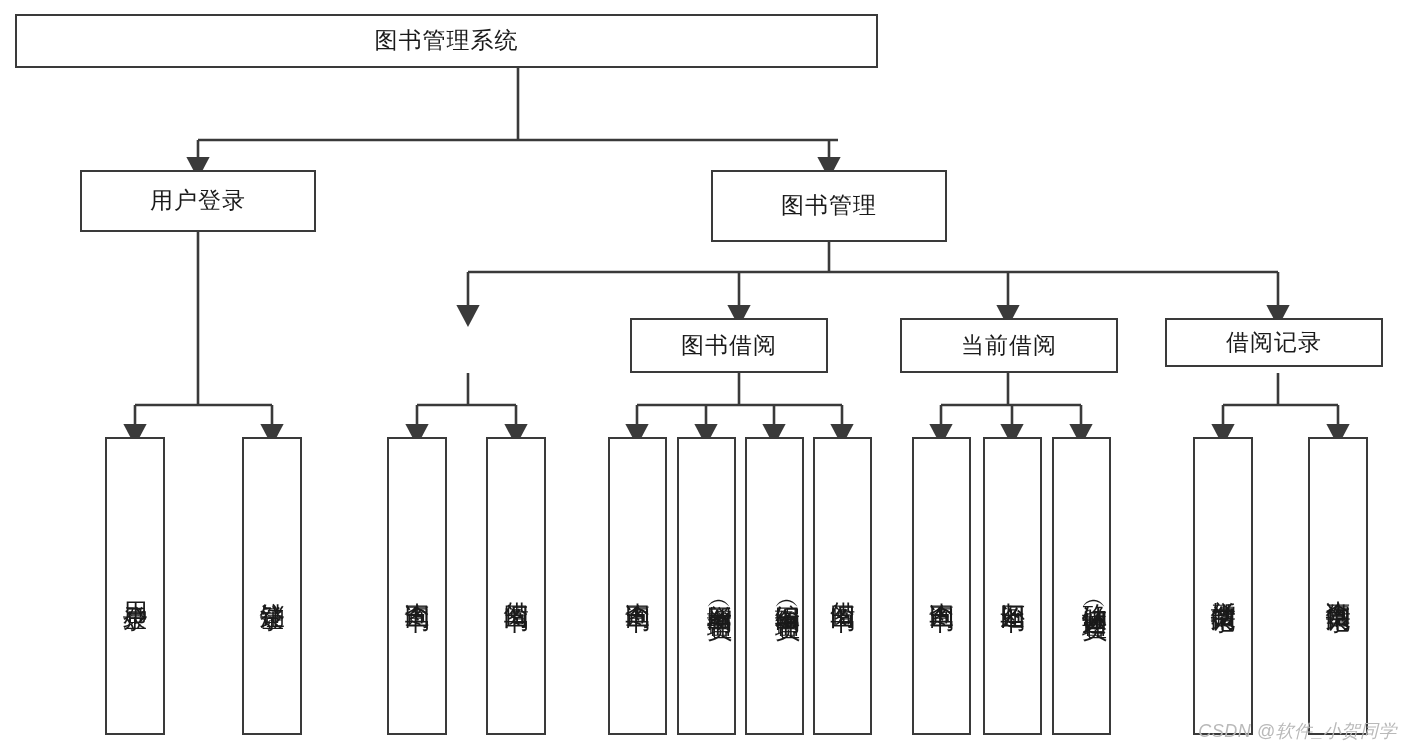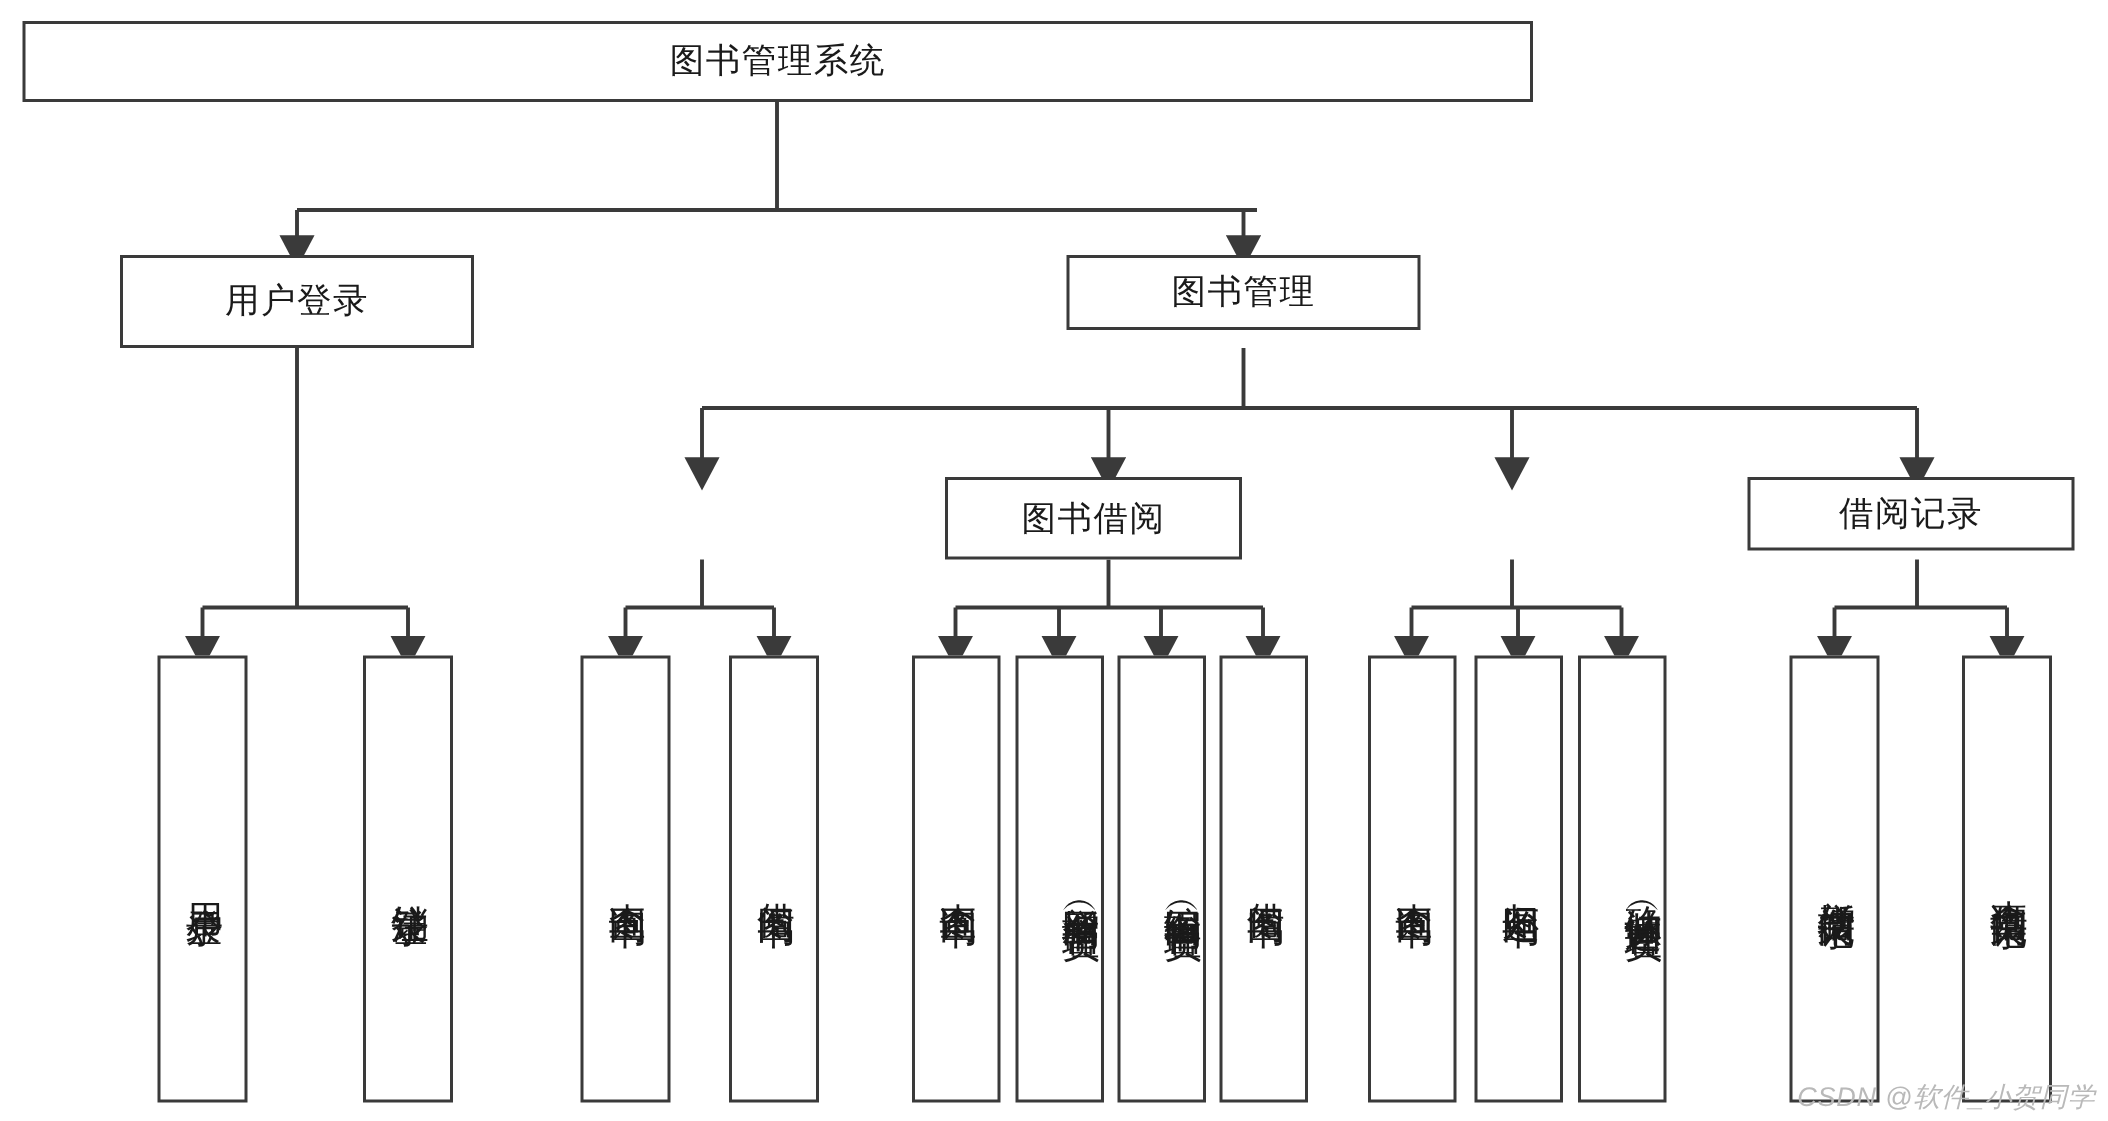--- a/index.html
+++ b/index.html
@@ -116,26 +116,27 @@
       <path d="M1012,405 L1012,427" marker-end="url(#arrow)"></path>
       <path d="M1081,405 L1081,427" marker-end="url(#arrow)"></path>
 
       <path d="M1278,373 L1278,405"></path>
       <path d="M1223,405 L1338,405"></path>
       <path d="M1223,405 L1223,427" marker-end="url(#arrow)"></path>
       <path d="M1338,405 L1338,427" marker-end="url(#arrow)"></path>
     </g>
   </svg>
 
-  <div class="node horizontal" style="left:15px;top:14px;width:1007px;height:54px;">图书管理系统</div>
+  <div class="node horizontal" style="left:15px;top:14px;width:863px;height:54px;">图书管理系统</div>
 
   <div class="node horizontal" style="left:80px;top:170px;width:236px;height:62px;">用户登录</div>
-  <div class="node horizontal" style="left:711px;top:170px;width:236px;height:50px;">图书管理</div>
+  <div class="node horizontal" style="left:711px;top:170px;width:236px;height:72px;">图书管理</div>
 
   <div class="node horizontal" style="left:630px;top:318px;width:198px;height:55px;">图书借阅</div>
+  <div class="node horizontal" style="left:900px;top:318px;width:218px;height:55px;">当前借阅</div>
   <div class="node horizontal" style="left:1165px;top:318px;width:218px;height:49px;">借阅记录</div>
 
   <div class="node vertical mid" style="left:105px;top:437px;width:60px;height:298px;">用户登录</div>
   <div class="node vertical mid" style="left:242px;top:437px;width:60px;height:298px;">注销登录</div>
 
   <div class="node vertical mid" style="left:387px;top:437px;width:60px;height:298px;">查询图书</div>
   <div class="node vertical mid" style="left:486px;top:437px;width:60px;height:298px;">借阅图书</div>
 
   <div class="node vertical mid" style="left:608px;top:437px;width:59px;height:298px;">查询图书</div>
   <div class="node vertical" style="left:677px;top:437px;width:59px;height:298px;">新增图书（管理员）</div>

